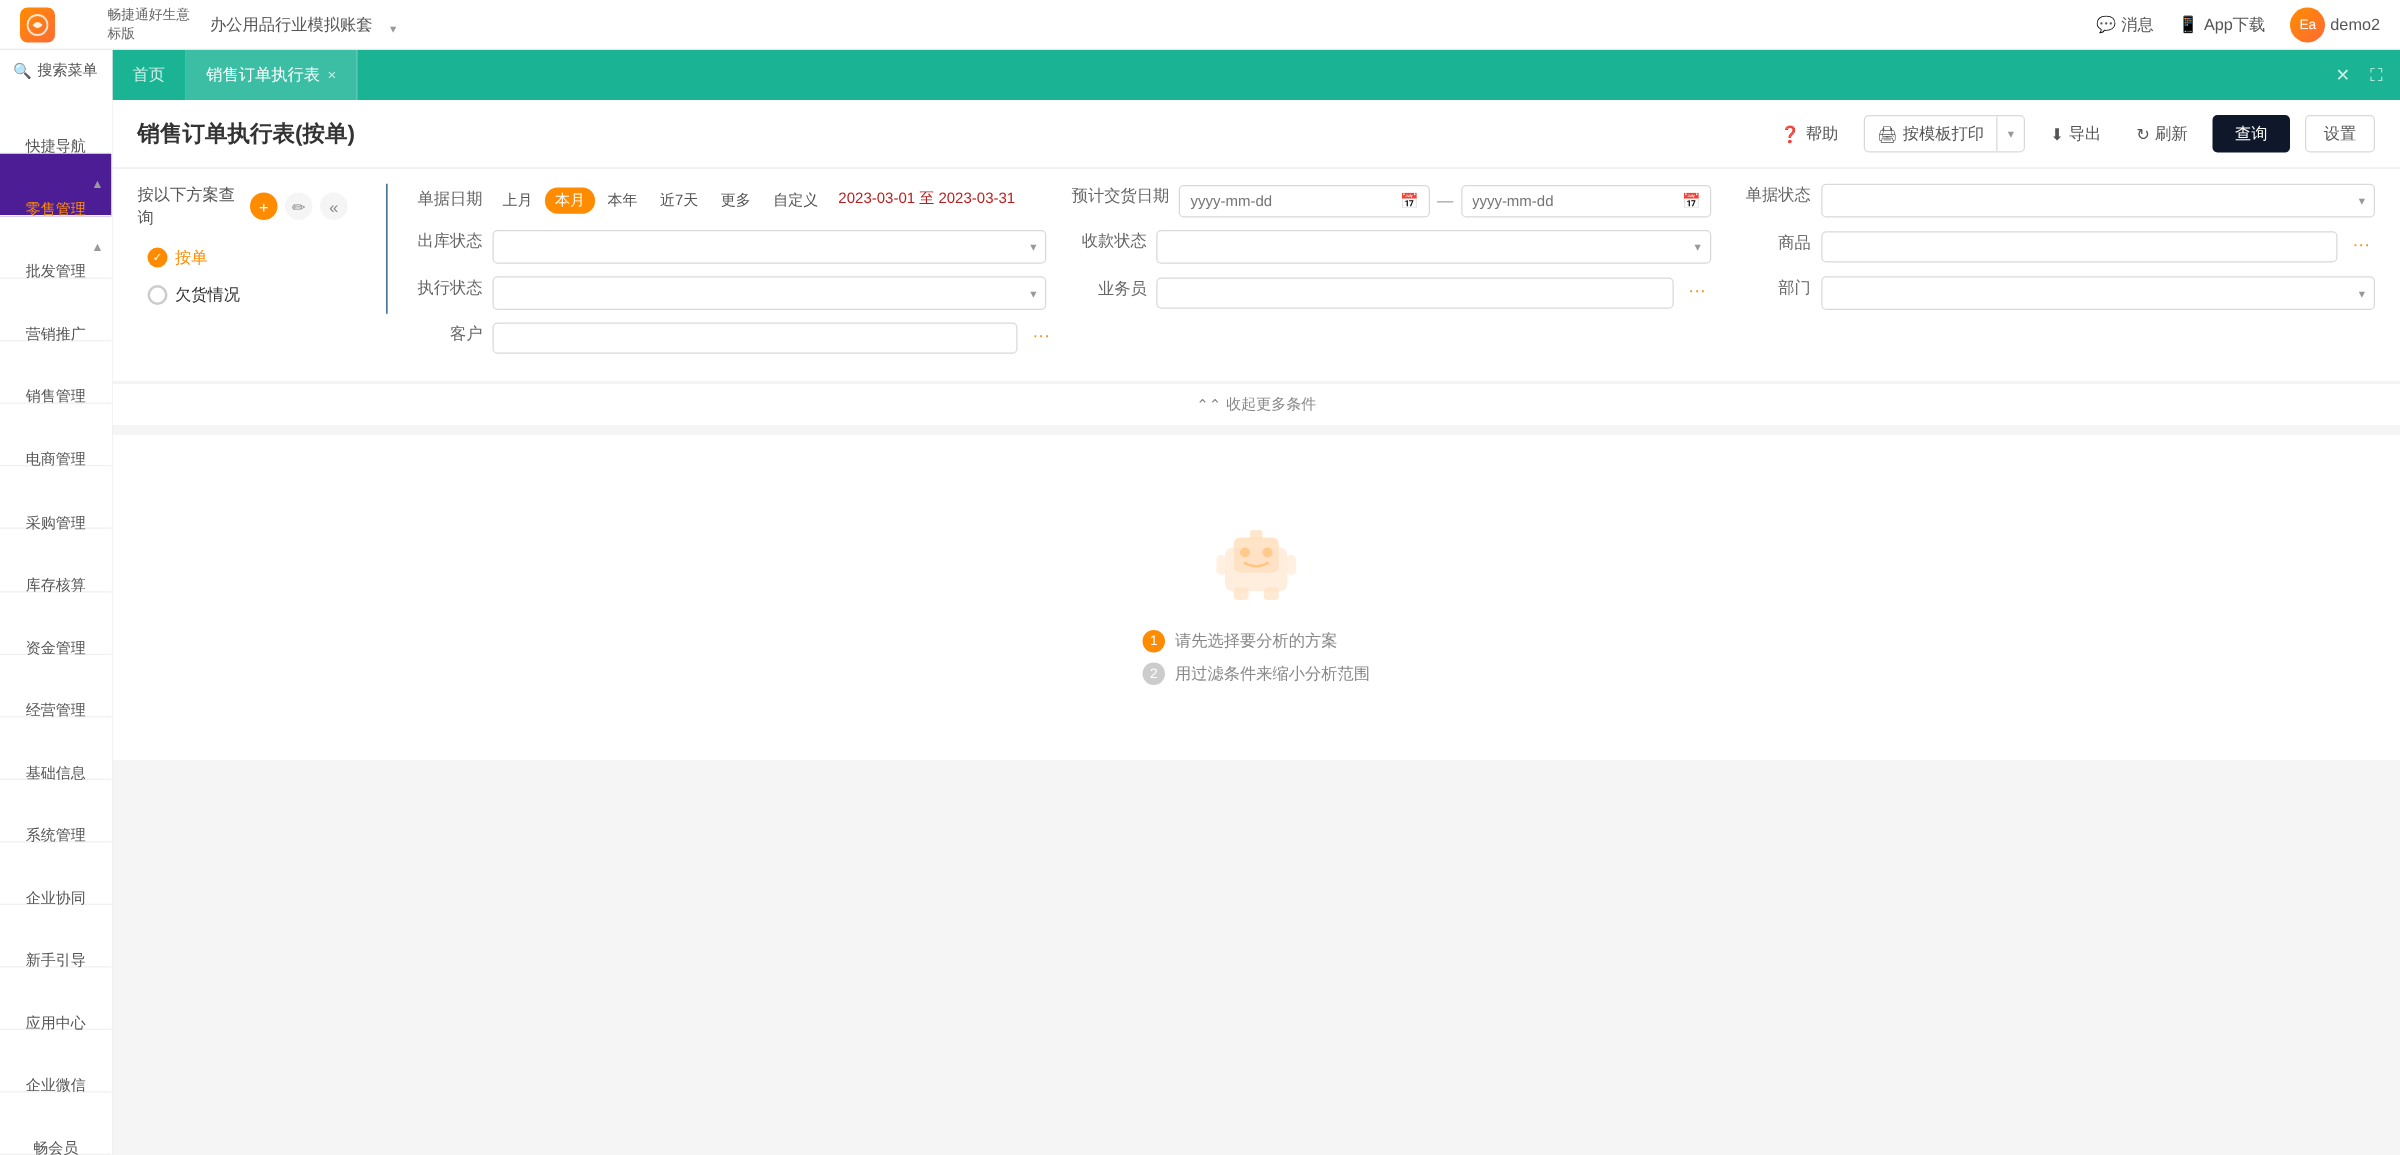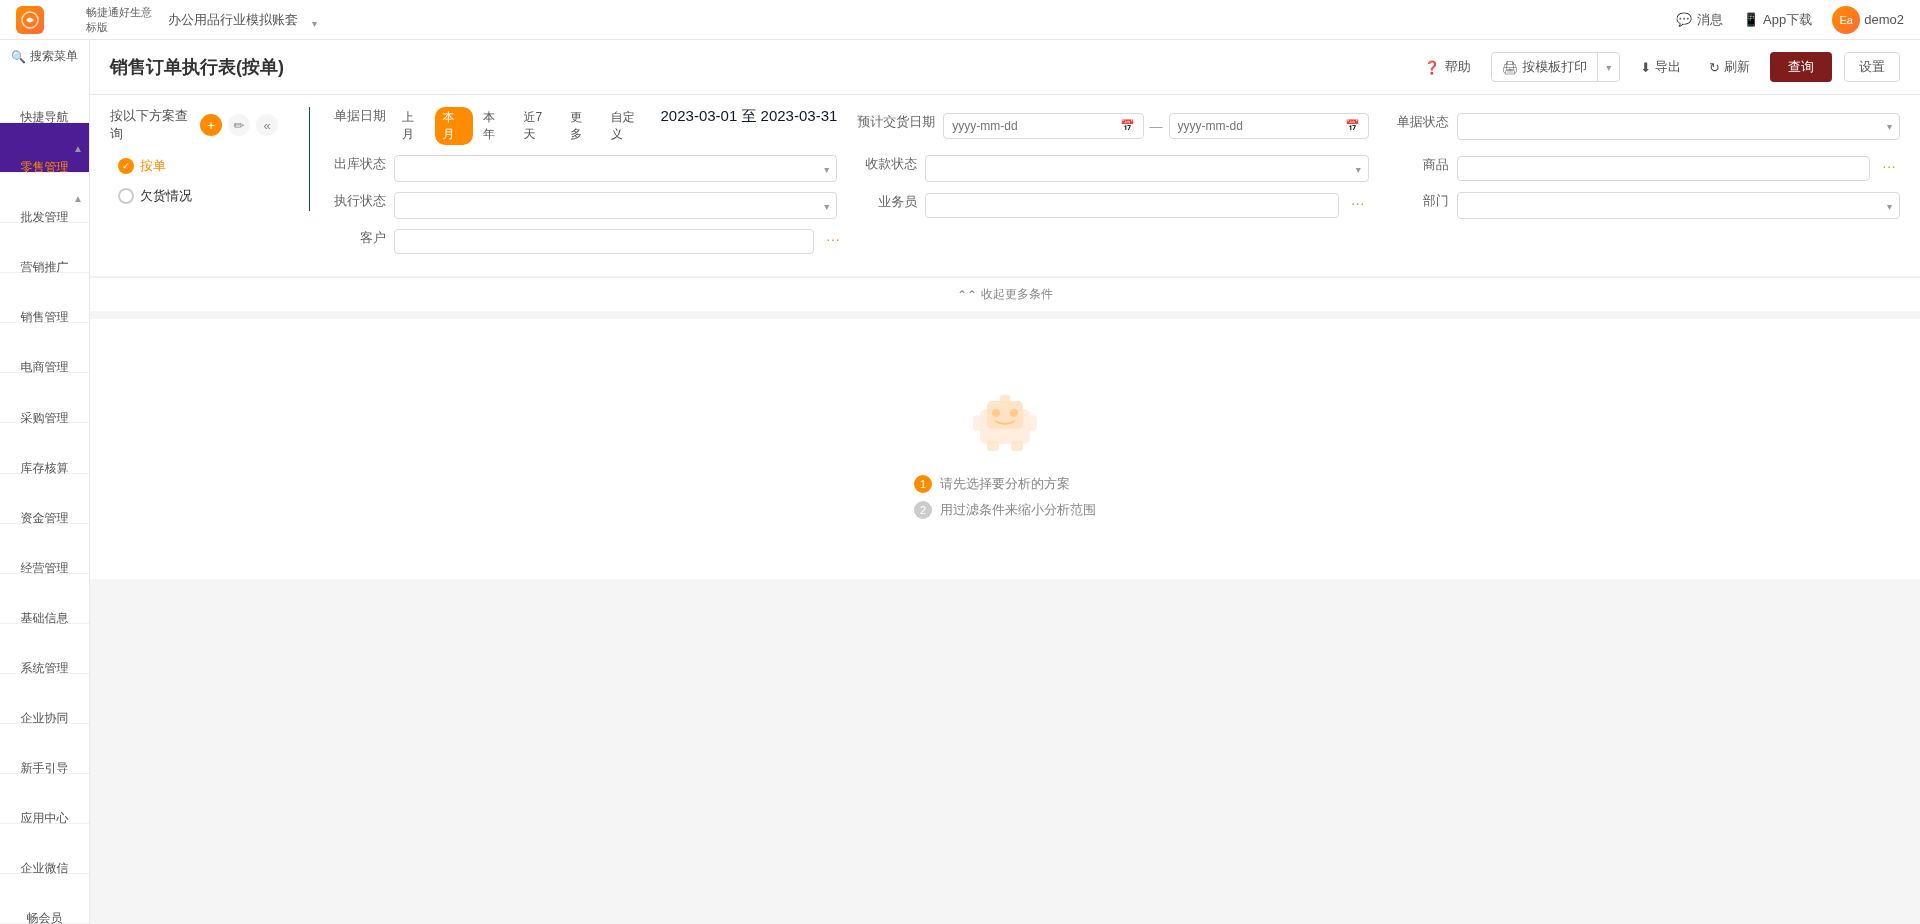--- a/index.html
+++ b/index.html
@@ -215,21 +215,21 @@
       display: flex;
       align-items: center;
       gap: 4px;
       color: #555;
       font-size: 13px;
       cursor: pointer;
       padding: 4px 8px;
       border-radius: 4px;
     }
     .btn-primary {
-      background: #7f1d1d;
+      background: #0f172a;
       color: #fff;
       border: none;
       padding: 6px 18px;
       border-radius: 4px;
       cursor: pointer;
       font-size: 13px;
     }
     .btn-secondary {
       background: #fff;
       color: #555;
@@ -617,20 +617,33 @@
     <div class="sidebar-item">
       <span class="sidebar-label">企业微信</span>
     </div>
     <div class="sidebar-item">
       <span class="sidebar-label">畅会员</span>
     </div>
   </div>
 
   <div class="content-area">
 
+    <div class="tab-bar">
+      <div class="tab-item">
+        <span>首页</span>
+      </div>
+      <div class="tab-item active">
+        <span>销售订单执行表</span>
+        <span class="tab-close">×</span>
+      </div>
+      <div class="tab-bar-actions">
+        <span class="tab-bar-action">✕</span>
+        <span class="tab-bar-action">⛶</span>
+      </div>
+    </div>
 
     <div class="page-content">
 
       <div class="page-header">
         <h1 class="page-title">销售订单执行表(按单)</h1>
         <div class="page-actions">
           <div class="page-action-btn">
             <span>❓</span>
             <span>帮助</span>
           </div>
@@ -683,21 +696,21 @@
               <div class="filter-group">
                 <span class="filter-label">单据日期</span>
                 <div class="date-tabs">
                   <span class="date-tab">上月</span>
                   <span class="date-tab active">本月</span>
                   <span class="date-tab">本年</span>
                   <span class="date-tab">近7天</span>
                   <span class="date-tab">更多</span>
                   <span class="date-tab">自定义</span>
                 </div>
-                <span style="color:#0f172a;font-size:15px;white-space:nowrap;">2023-03-01 至 2023-03-31</span>
+                <span style="color:#b91c1c;font-size:12px;white-space:nowrap;">2023-03-01 至 2023-03-31</span>
               </div>
 
               <div class="filter-group">
                 <span class="filter-label">预计交货日期</span>
                 <div class="date-range">
                   <div class="date-input-wrap">
                     <input type="text" placeholder="yyyy-mm-dd" style="">
                     <span class="cal-icon">📅</span>
                   </div>
                   <span class="date-sep">—</span>

